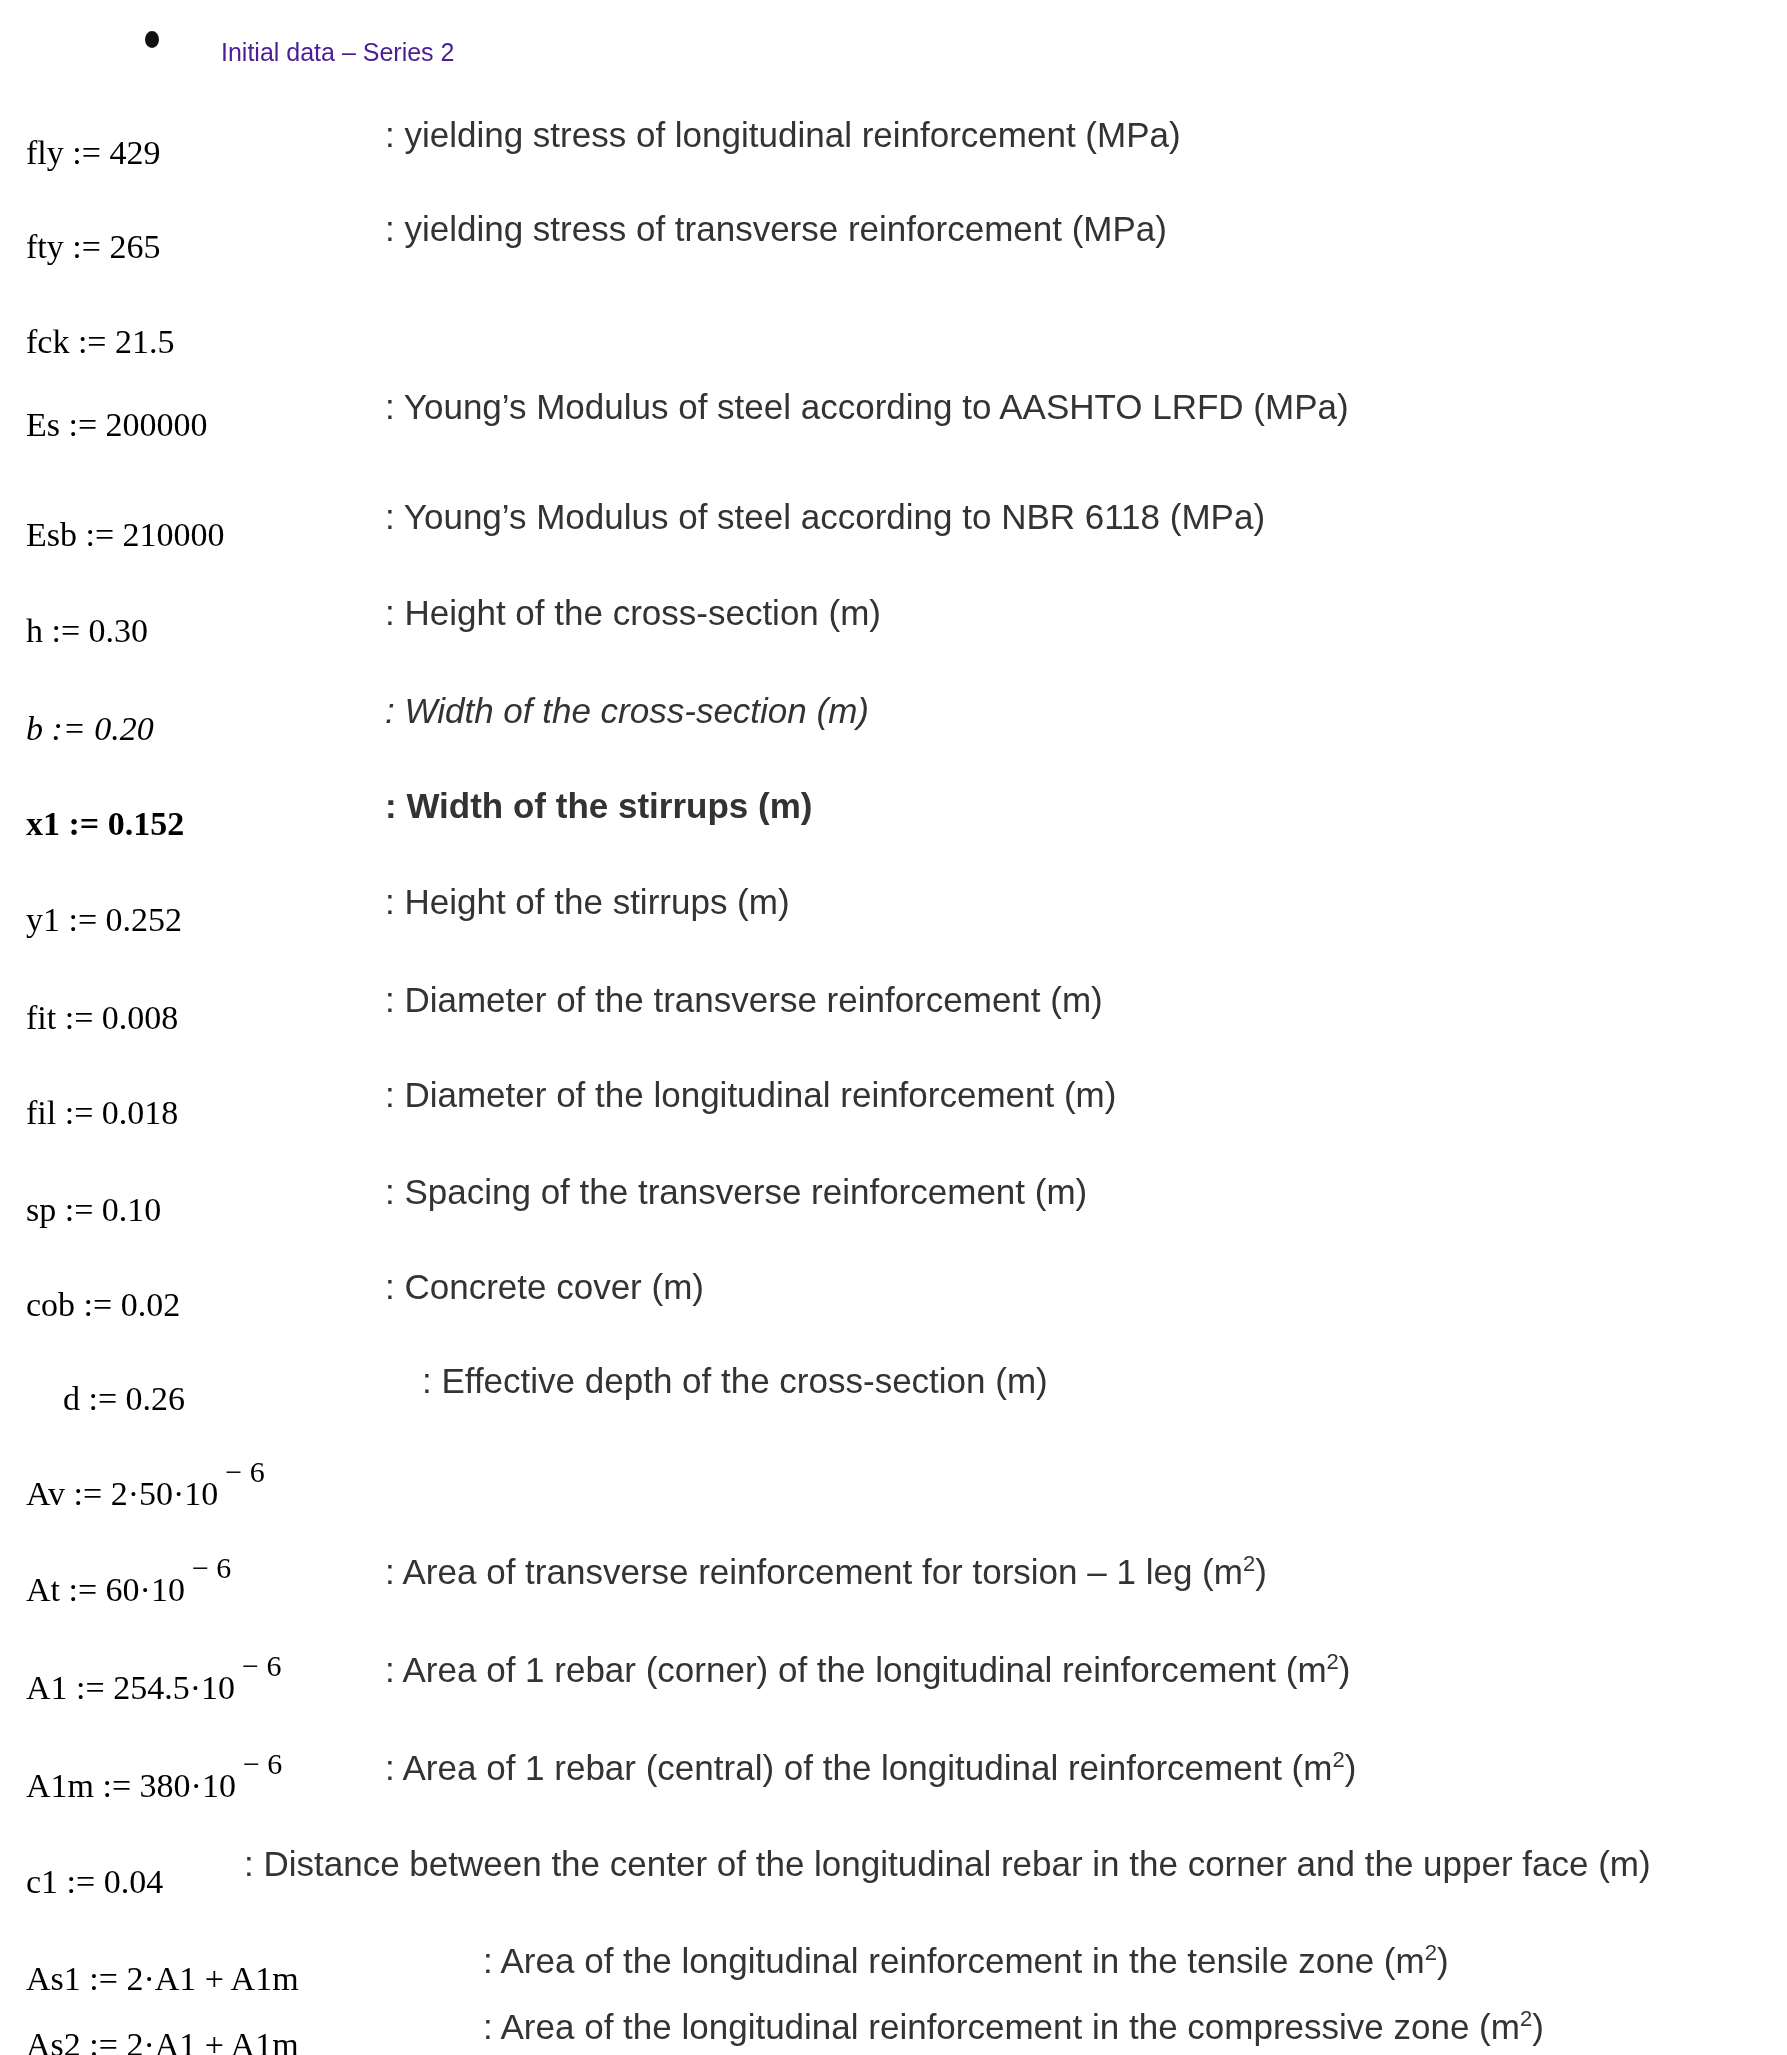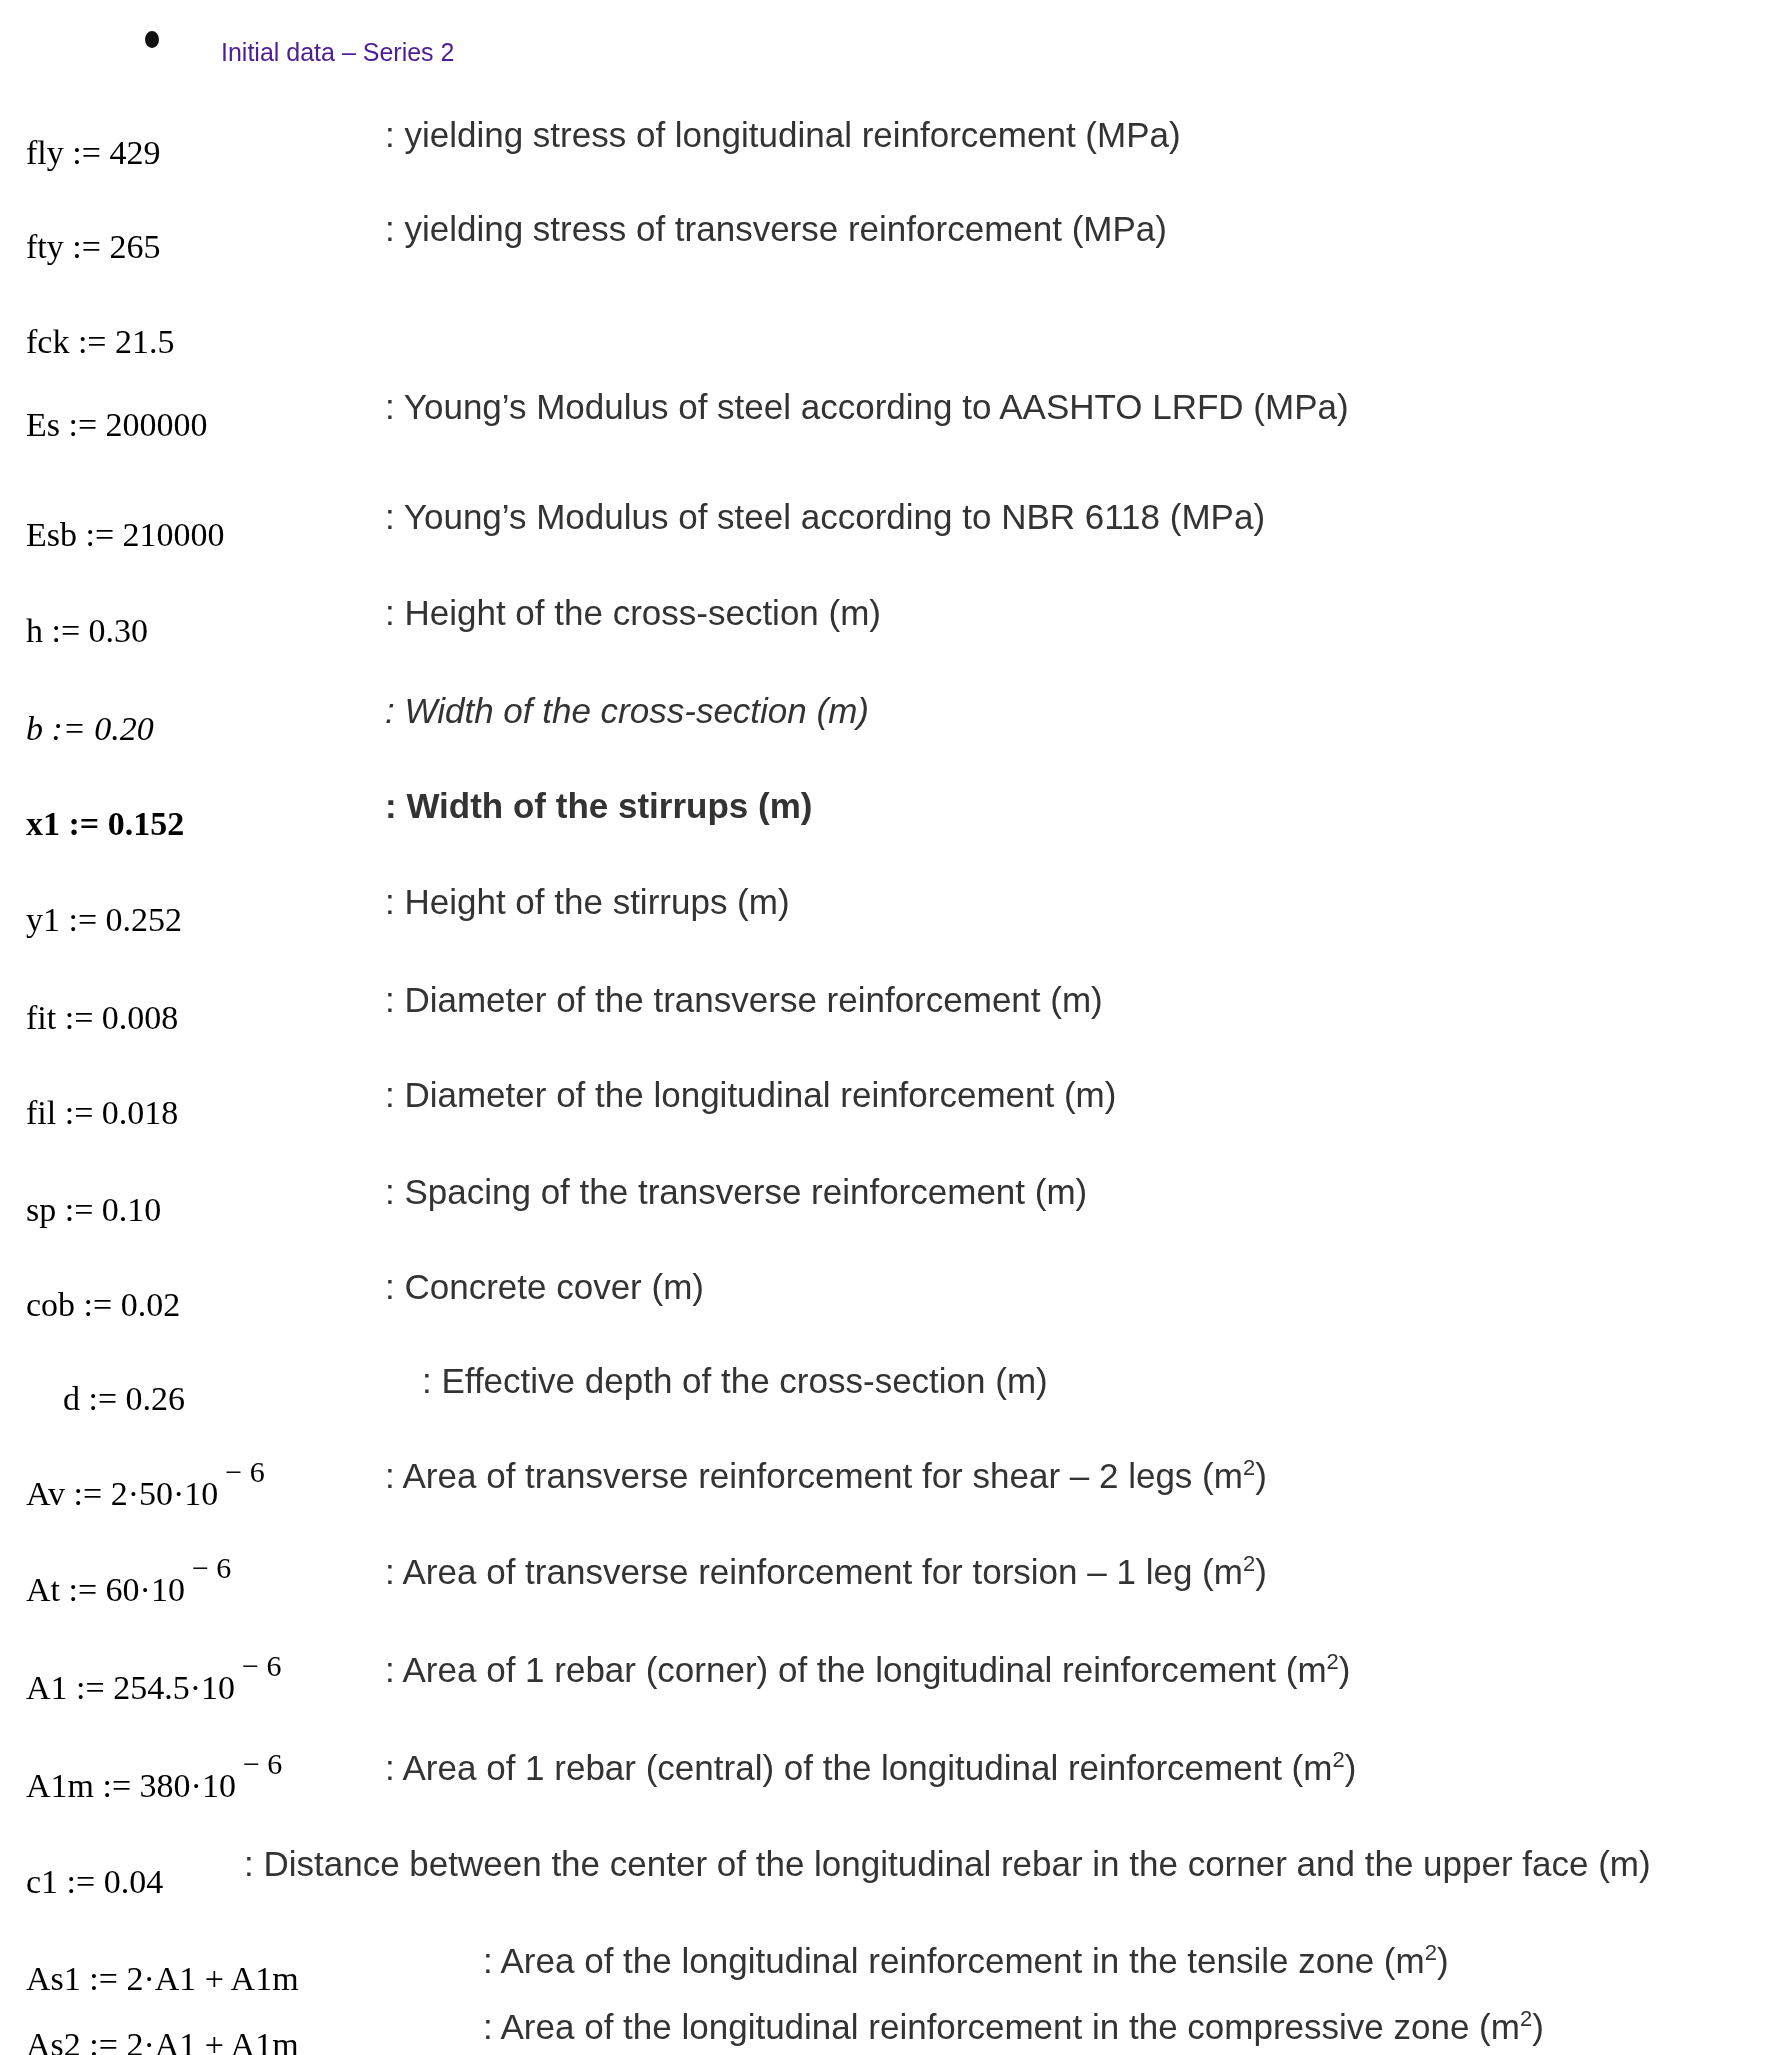--- a/index.html
+++ b/index.html
@@ -71,21 +71,20 @@
     <div class="row" style="top: 1264px;">
       <span class="math" style="top:15px"><span>cob := 0.02</span><sup></sup></span>
       <span class="desc" style="top:4px;left:385px"><span>: Concrete cover (m)</span><sup></sup><span></span></span>
     </div>
     <div class="row" style="top: 1358px; margin-left: 37px;">
       <span class="math" style="top:15px"><span>d := 0.26</span><sup></sup></span>
       <span class="desc" style="top:4px;left:385px"><span>: Effective depth of the cross-section (m)</span><sup></sup><span></span></span>
     </div>
     <div class="row" style="top: 1453px;">
       <span class="math" style="top:15px"><span>Av := 2·50·10</span><sup>− 6</sup></span>
-      <span class="desc" style="top:4px;left:385px"><span>: Area of transverse reinforcement for shear – 2 legs (m</span><sup>2</sup><span>)</span></span>
     </div>
     <div class="row" style="top: 1549px;">
       <span class="math" style="top:15px"><span>At := 60·10</span><sup>− 6</sup></span>
       <span class="desc" style="top:4px;left:385px"><span>: Area of transverse reinforcement for torsion – 1 leg (m</span><sup>2</sup><span>)</span></span>
     </div>
     <div class="row" style="top: 1647px;">
       <span class="math" style="top:15px"><span>A1 := 254.5·10</span><sup>− 6</sup></span>
       <span class="desc" style="top:4px;left:385px"><span>: Area of 1 rebar (corner) of the longitudinal reinforcement (m</span><sup>2</sup><span>)</span></span>
     </div>
     <div class="row" style="top: 1745px;">

